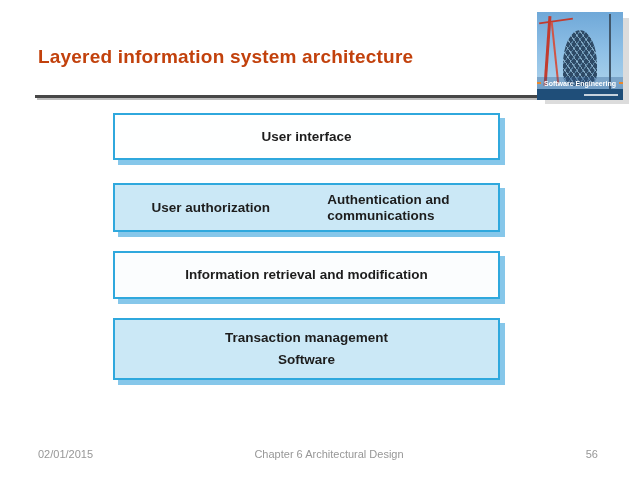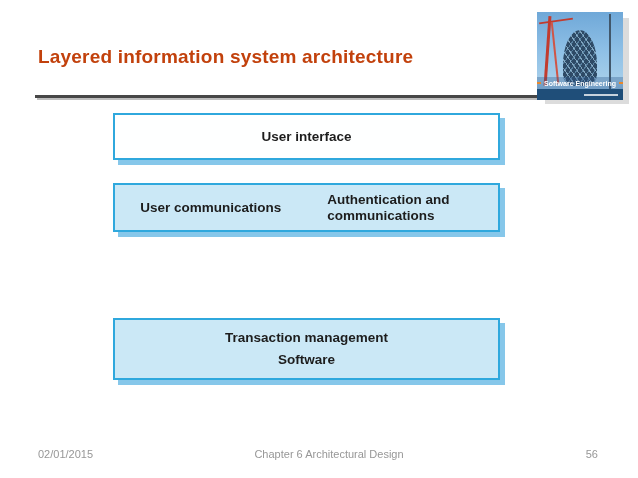--- a/index.html
+++ b/index.html
@@ -74,27 +74,30 @@
       <div class="cover-author-line"></div>
     </div>
   </div>
 
   <div class="layer-box box-user-interface">
     <div class="box-label">User interface</div>
   </div>
 
   <div class="layer-box box-communications">
     <div class="cell cell-left">
-      <div class="box-label">User communications</div>
+      <div class="box-label">User authorization</div>
     </div>
     <div class="cell cell-right">
       <div class="box-label">Authentication and communications</div>
     </div>
   </div>
 
+  <div class="layer-box box-retrieval">
+    <div class="box-label">Information retrieval and modification</div>
+  </div>
 
   <div class="layer-box box-transaction">
     <div class="box-label">Transaction management</div>
     <div class="box-label">Software</div>
   </div>
 
   <div class="footer-text footer-date">02/01/2015</div>
   <div class="footer-text footer-chapter">Chapter 6 Architectural Design</div>
   <div class="footer-text footer-page">56</div>
 

